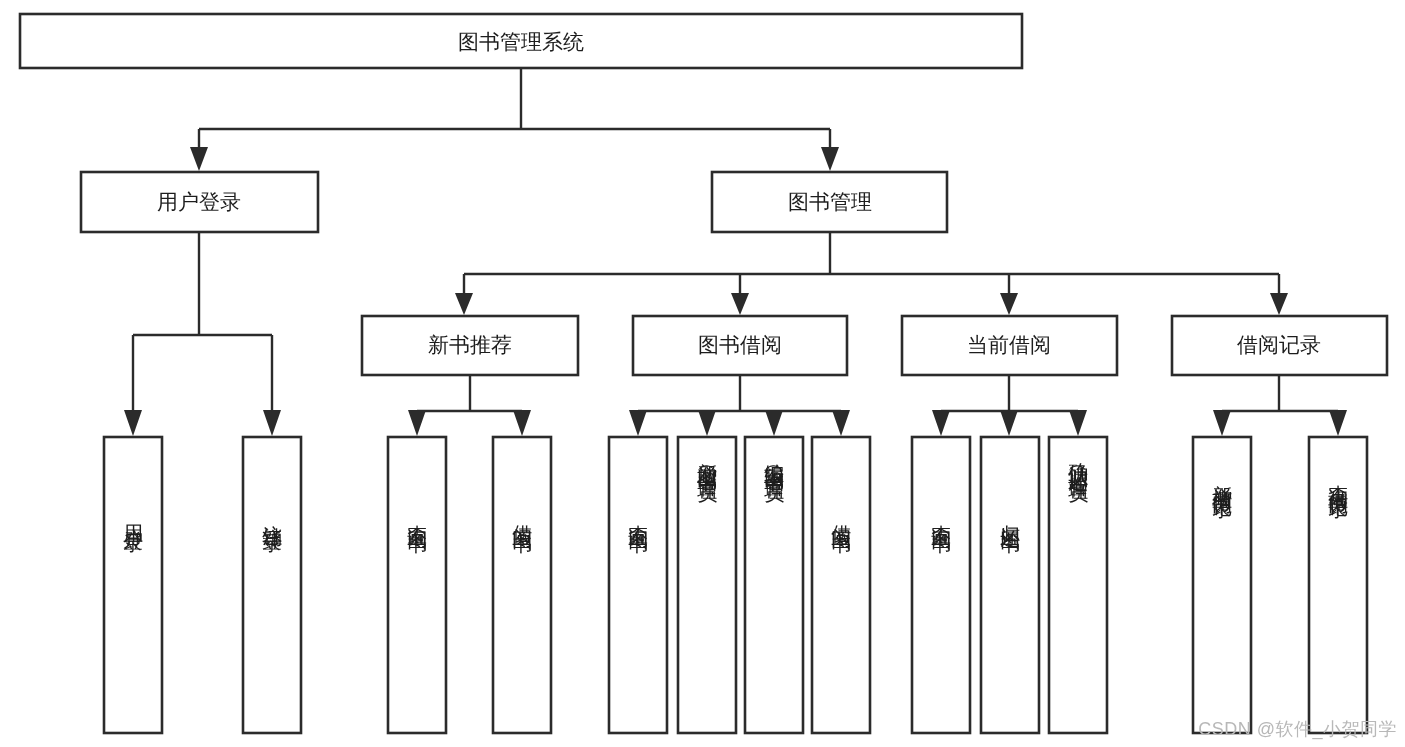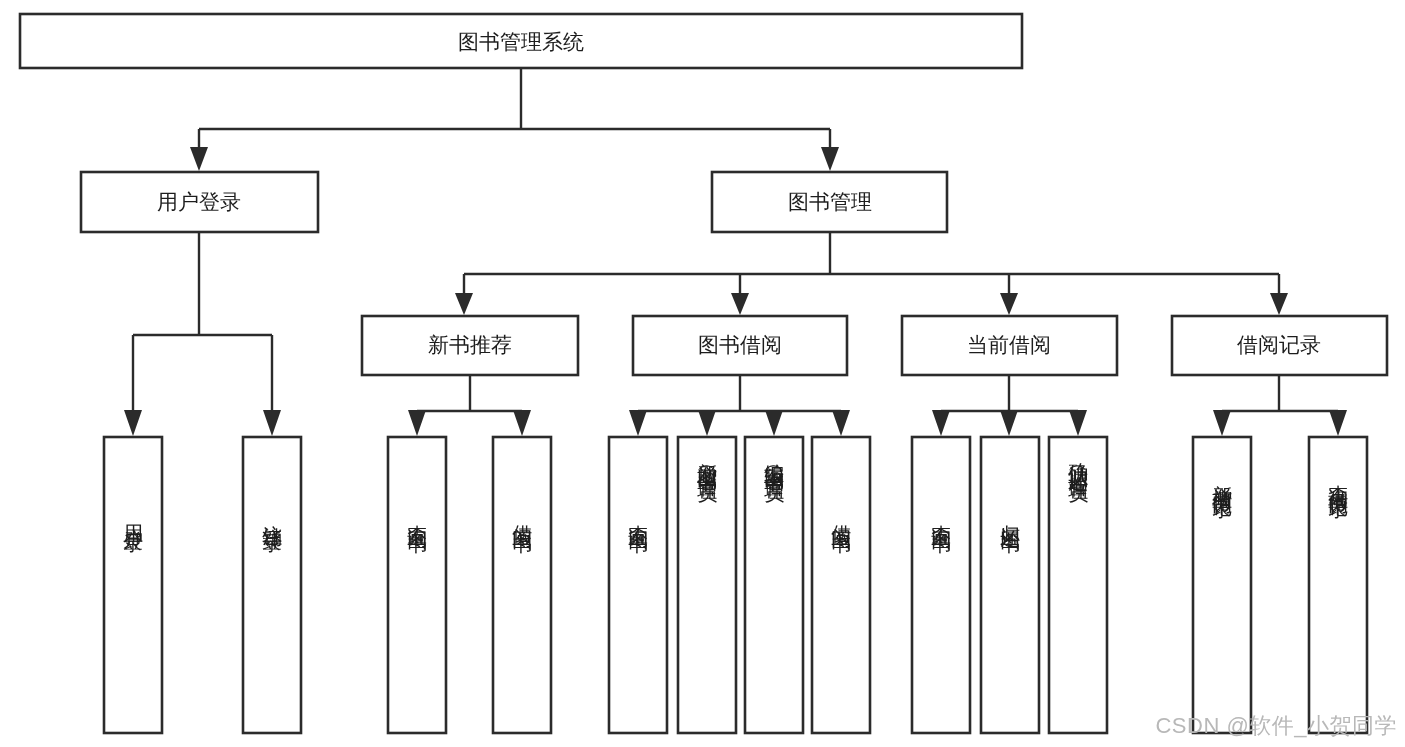--- a/index.html
+++ b/index.html
@@ -64,21 +64,21 @@
     letter-spacing: 3px;
     color: #1d1d1d;
     white-space: nowrap;
     text-align: left;
   }
   .watermark {
     position: absolute;
     right: 8px;
     bottom: 6px;
     font-family: "Liberation Sans", "DejaVu Sans", sans-serif;
-    font-size: 22px;
+    font-size: 18px;
     color: #b8b8b8;
     letter-spacing: 0.5px;
     white-space: nowrap;
   }
 </style>
 </head>
 <body>
 
 <div id="diagram-root">
 

